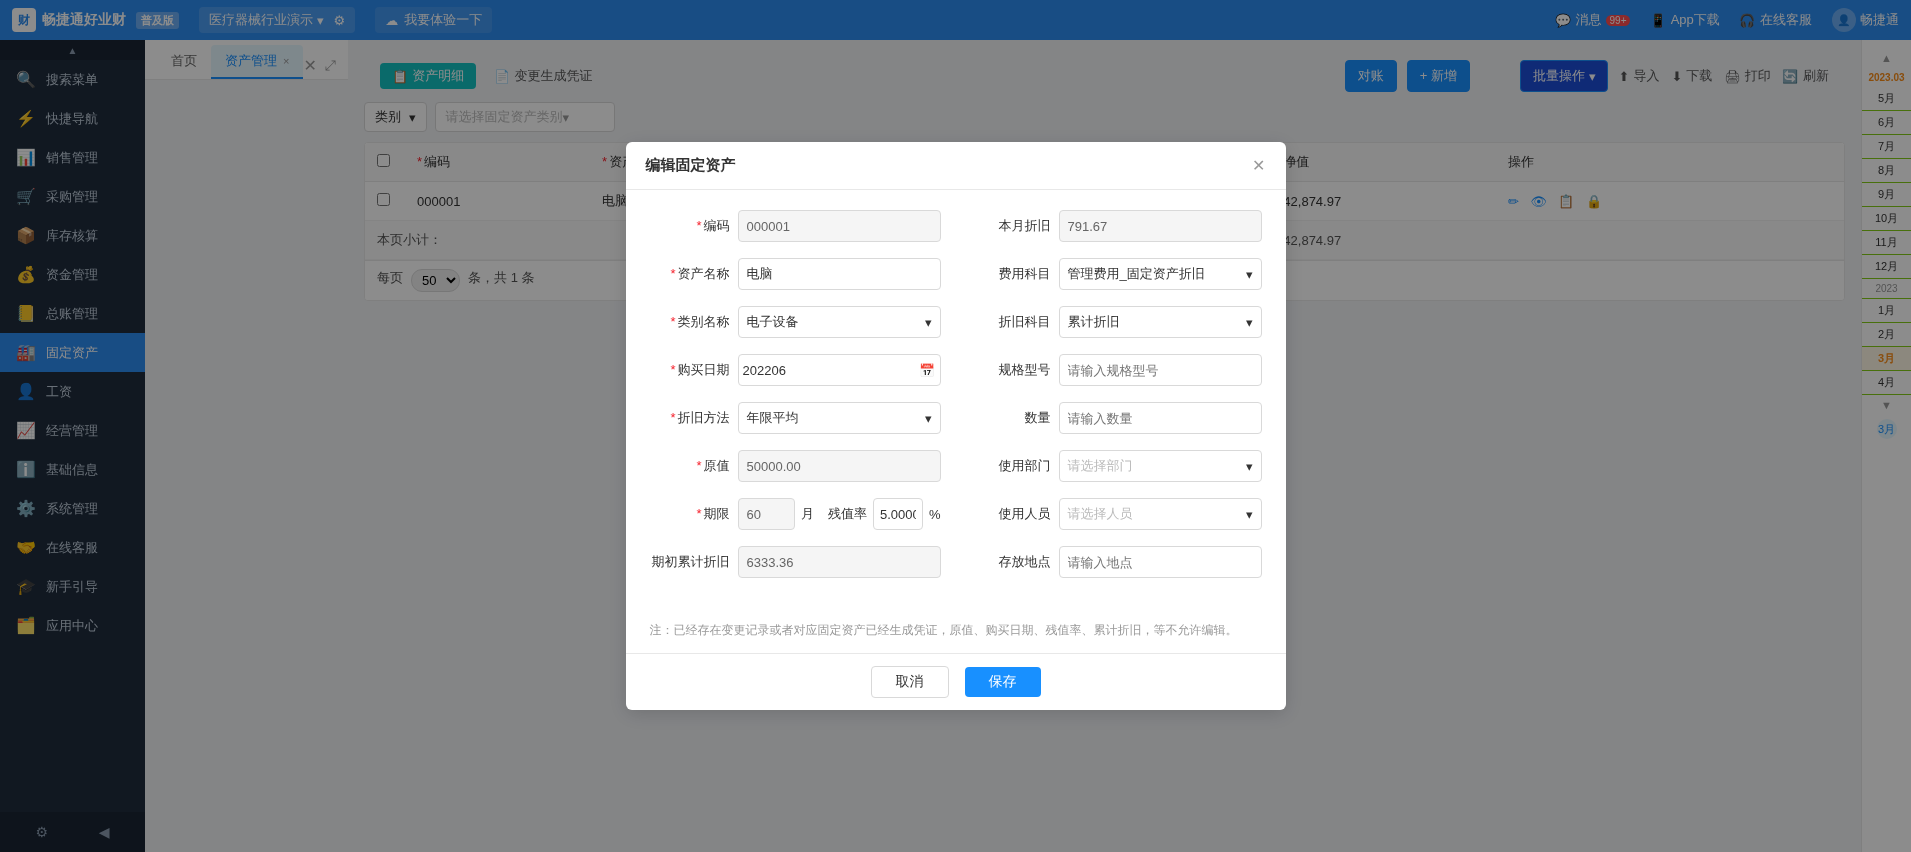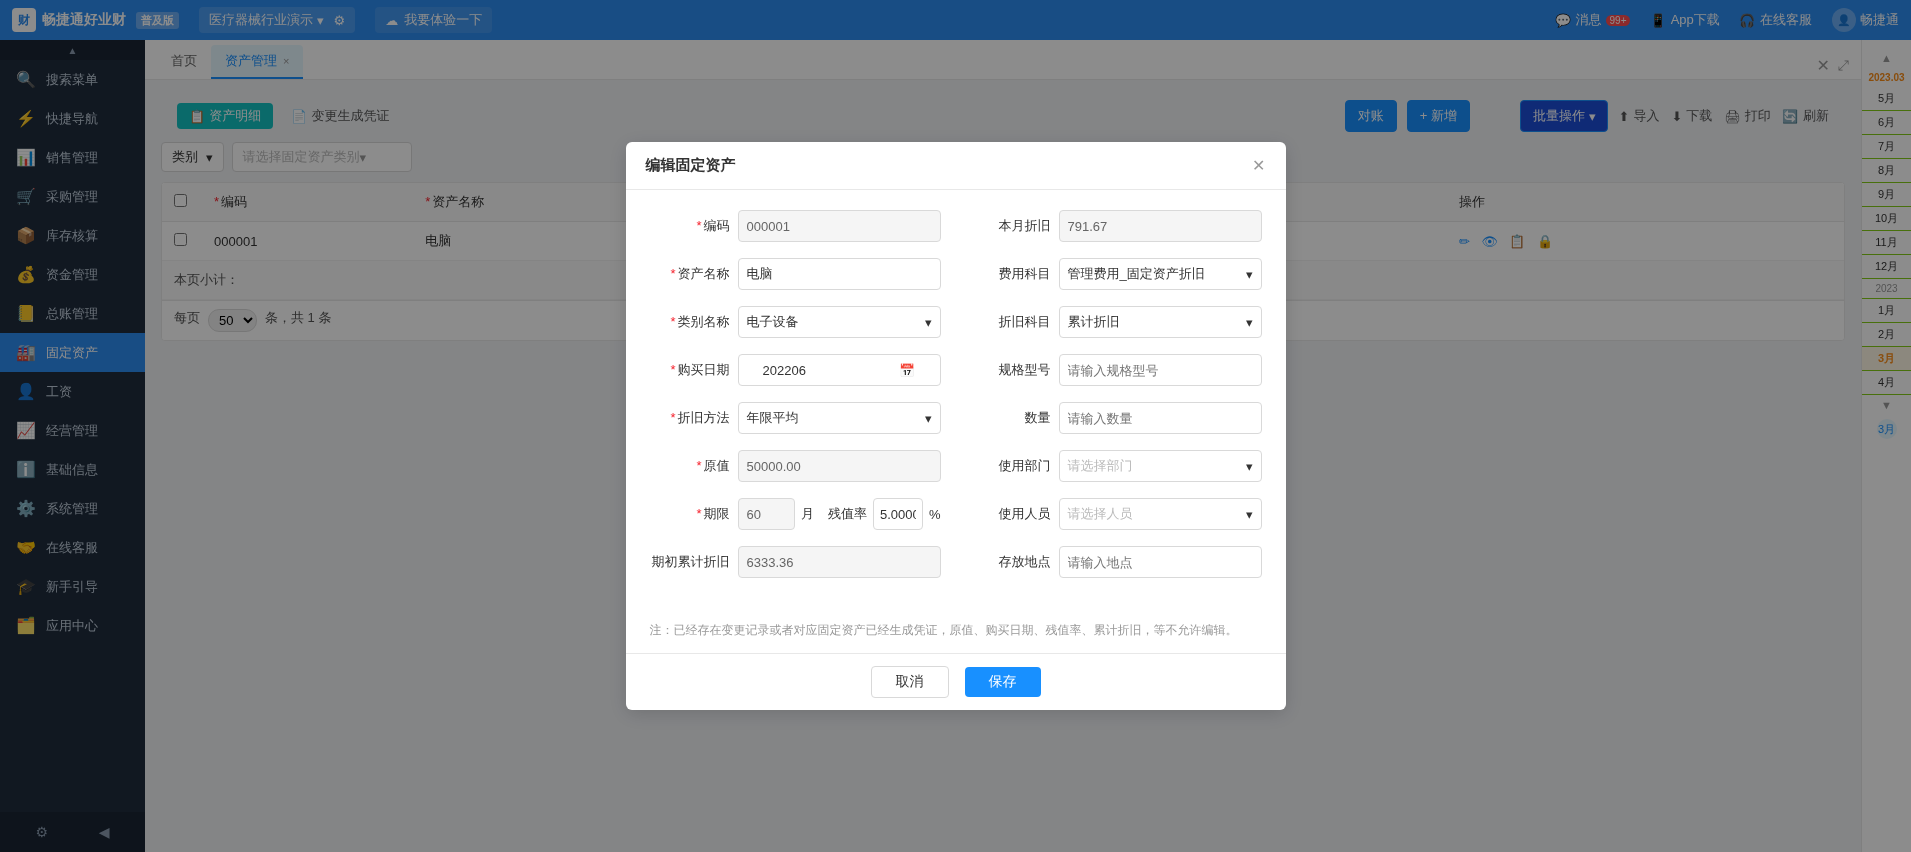--- a/index.html
+++ b/index.html
@@ -154,21 +154,21 @@
     .sidebar-bottom .btn {
       color: #8a9bb0;
       font-size: 14px;
       cursor: pointer;
     }
 
     
     .content-area {
       flex: 1;
       display: flex;
-      flex-direction: column;
+      flex-direction: row;
       overflow: hidden;
       background: #f0f2f5;
     }
 
     
     .tab-bar {
       height: 40px;
       background: #fff;
       display: flex;
       align-items: flex-end;
@@ -424,21 +424,21 @@
     }
     .form-input.disabled {
       background: #f5f5f5;
       color: #666;
     }
     .form-input-with-icon {
       flex: 1;
       height: 32px;
       border: 1px solid #d9d9d9;
       border-radius: 4px;
-      padding: 0 24px;
+      padding: 0 4px;
       font-size: 13px;
       color: #333;
       display: flex;
       align-items: center;
       justify-content: space-between;
       background: white;
       cursor: pointer;
     }
     .form-select {
       flex: 1;

